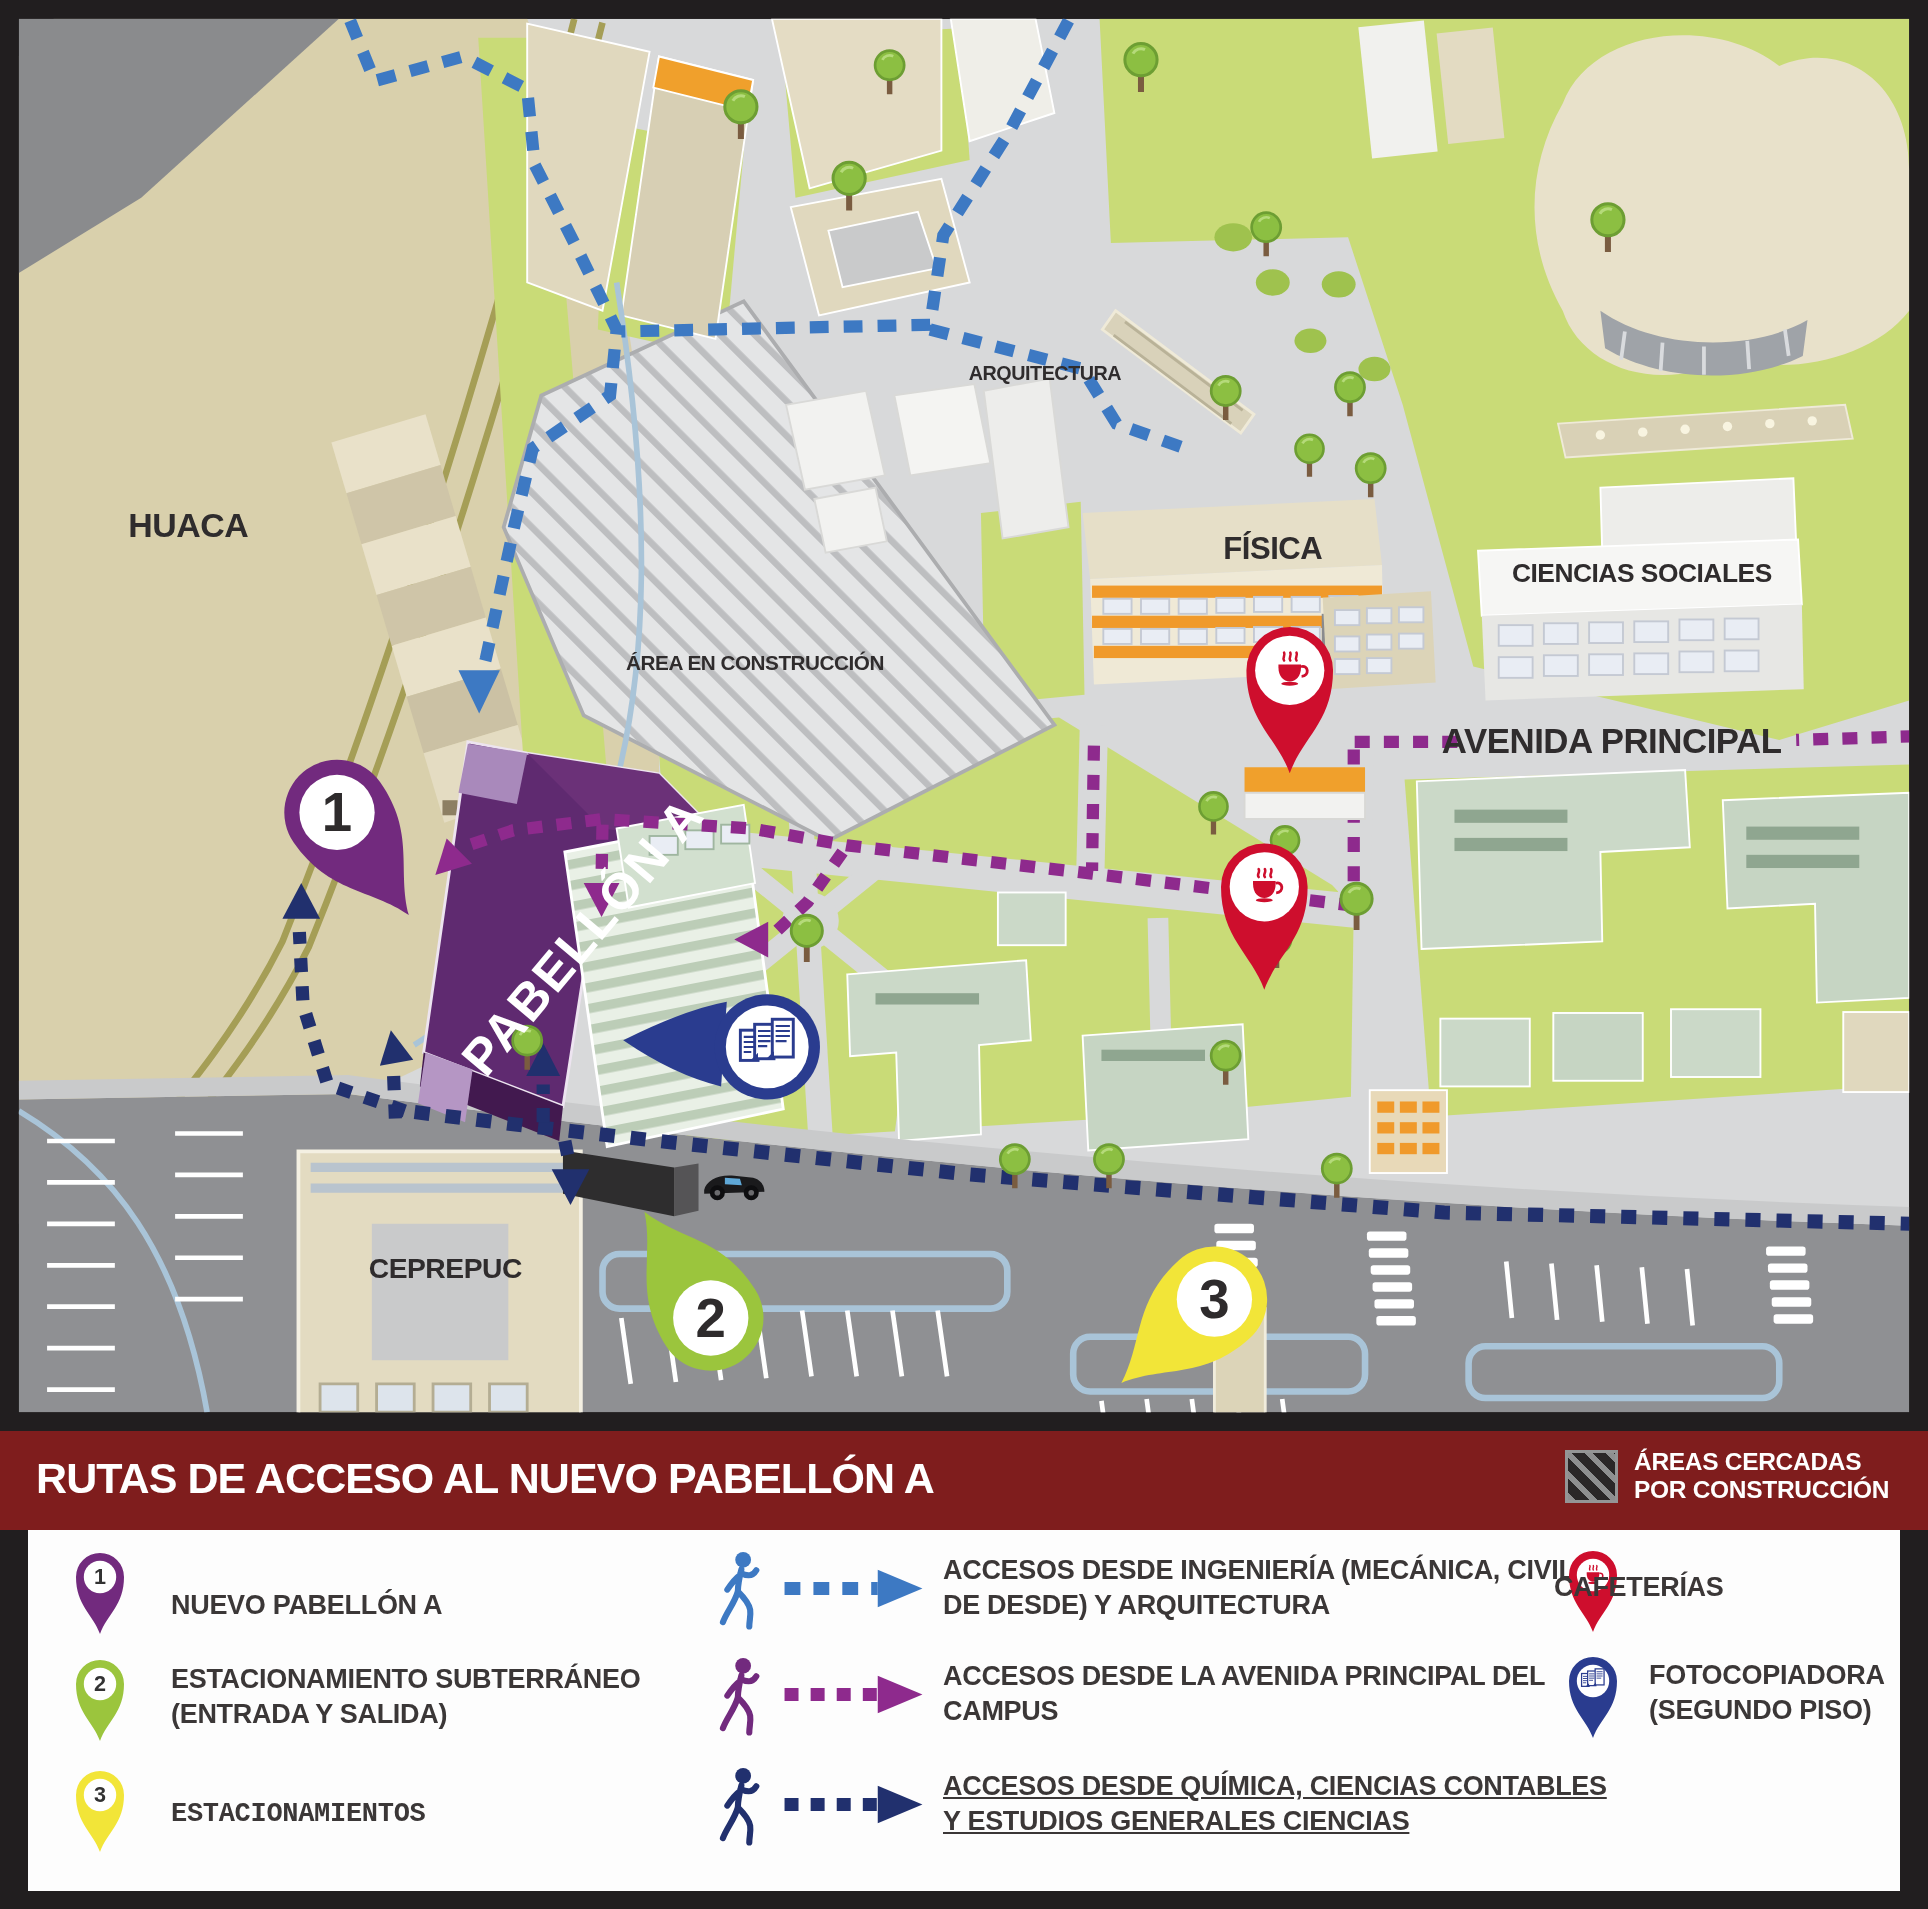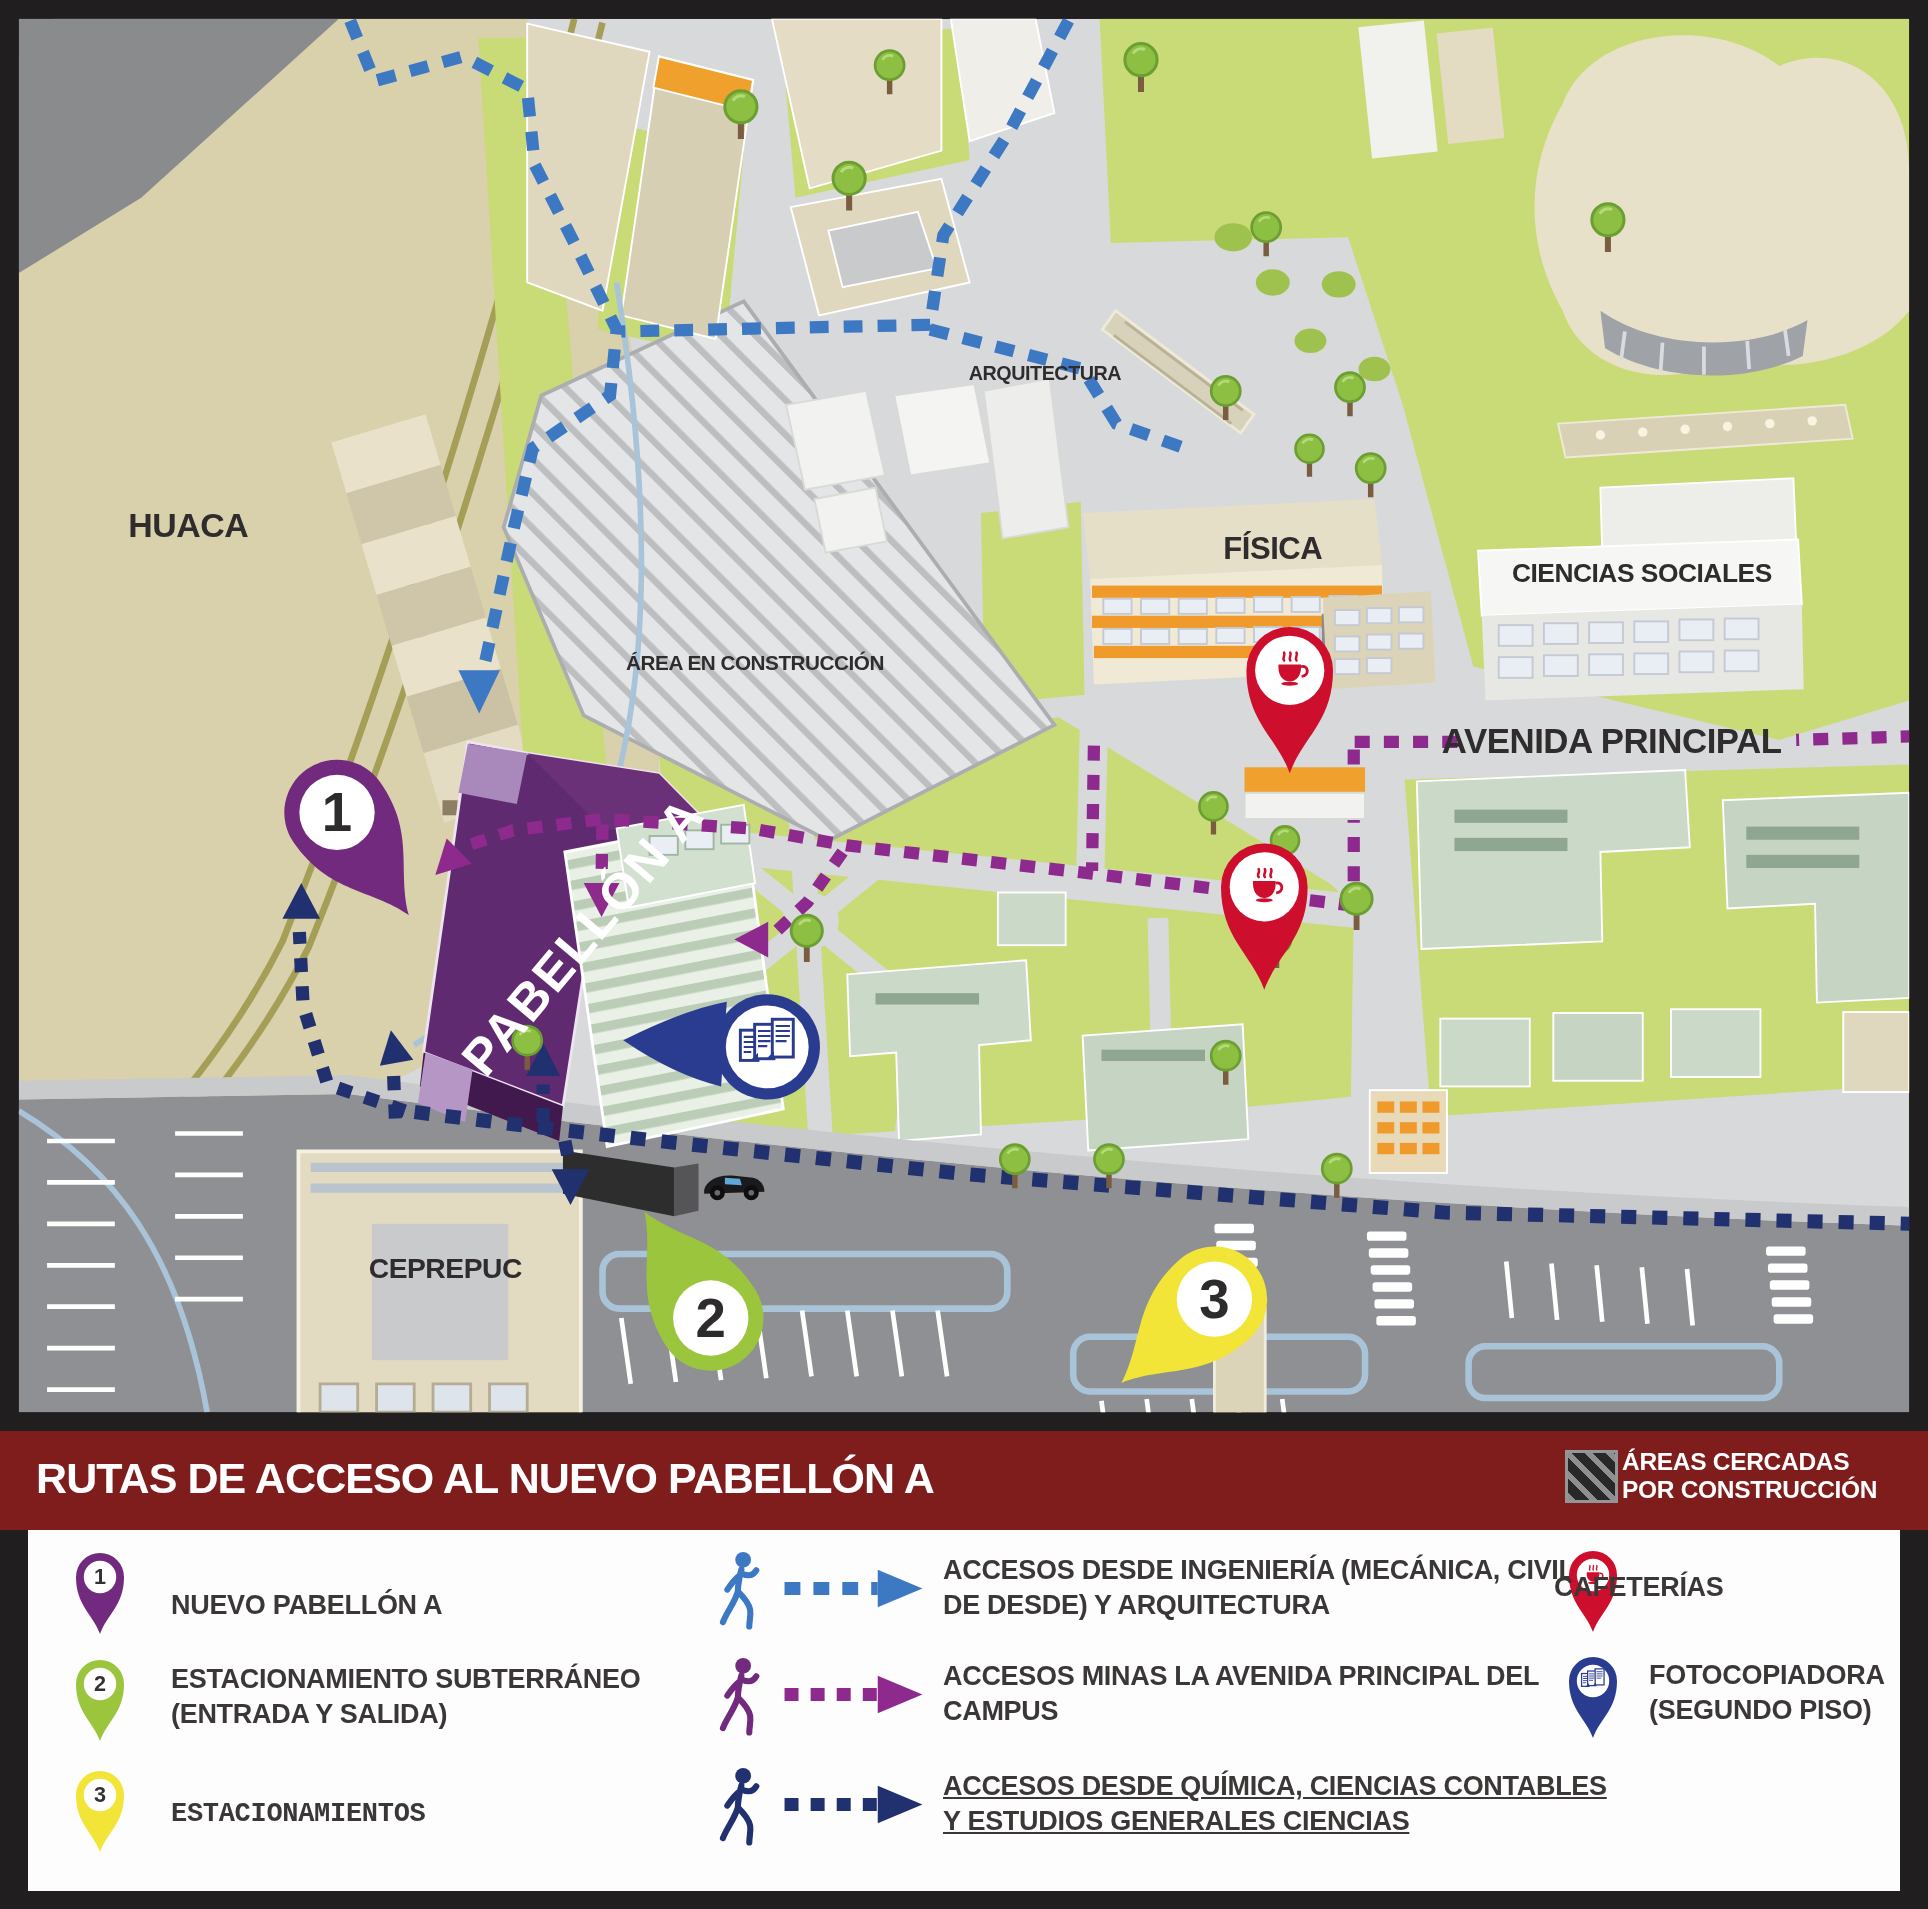--- a/index.html
+++ b/index.html
@@ -2,21 +2,21 @@
 <html style="font-size:15px"><head>
 <meta charset="utf-8">
 <style>
   html,body{margin:0;padding:0;background:#141213;}
   .stage{position:relative;width:1928px;height:1910px;background:#211E1F;
          font-family:"Liberation Sans",sans-serif;overflow:hidden;}
   .map-wrap{position:absolute;left:0;top:0;width:1928px;height:1431px;}
   .titlebar{position:absolute;left:0;top:1431px;width:1928px;height:99px;background:#7f1d1d;}
   .title{position:absolute;left:36px;top:22.6px;color:#fff;font-size:43px;font-weight:bold;
          letter-spacing:-0.9px;white-space:nowrap;}
-  .constr{position:absolute;left:1565px;top:17px;display:flex;align-items:center;gap:4px;}
+  .constr{position:absolute;left:1565px;top:17px;display:flex;align-items:center;gap:16px;}
   .constr-swatch{width:47px;height:47px;border:3.8px solid #949596;
       background:repeating-linear-gradient(45deg,#8E8F90 0 5.6px,#2A2728 5.6px 15px);}
   .constr-text{color:#fff;font-weight:bold;font-size:24.5px;line-height:28px;letter-spacing:-0.3px;}
   .panel{position:absolute;left:28px;top:1530px;width:1872px;height:361px;background:#FDFDFD;}
   .leg-text{position:absolute;font-weight:bold;font-size:27px;line-height:35px;color:#3B3737;
             letter-spacing:-0.3px;white-space:nowrap;}
   .abs{position:absolute;}
   svg text{font-family:"Liberation Sans",sans-serif;}
   .maplabel{font-weight:bold;fill:#2F2C2D;letter-spacing:-0.5px;}
 </style>
@@ -518,21 +518,21 @@
     </div>
 
     <svg class="abs" style="left:686px;top:127px;" width="53" height="79" viewBox="0 0 60 90">
         <use href="#walker" style="color:#722A7E"></use>
       </svg>
     <svg class="abs" style="left:750px;top:144px;" width="151" height="41" viewBox="0 0 160 44">
       <path d="M6,22 h100" stroke-width="14" stroke-dasharray="15 13" fill="none" stroke="#8E2A8D"></path>
       <path d="M106,2 L106,42 L154,22 Z" fill="#8E2A8D"></path>
     </svg>
     <div class="leg-text" style="left:915px;top:129px;">
-      <div>ACCESOS MINAS LA AVENIDA PRINCIPAL DEL</div>
+      <div>ACCESOS DESDE LA AVENIDA PRINCIPAL DEL</div>
       <div>CAMPUS</div>
     </div>
 
     <svg class="abs" style="left:686px;top:237px;" width="53" height="79" viewBox="0 0 60 90">
         <use href="#walker" style="color:#21306E"></use>
       </svg>
     <svg class="abs" style="left:750px;top:254px;" width="151" height="41" viewBox="0 0 160 44">
       <path d="M6,22 h100" stroke-width="14" stroke-dasharray="15 13" fill="none" stroke="#21306E"></path>
       <path d="M106,2 L106,42 L154,22 Z" fill="#21306E"></path>
     </svg>

